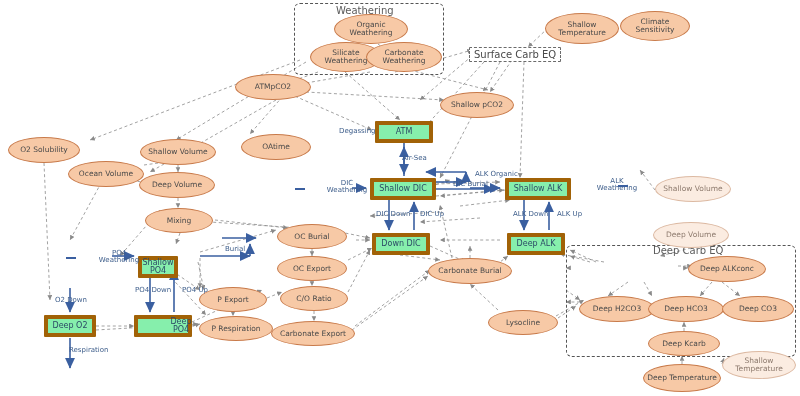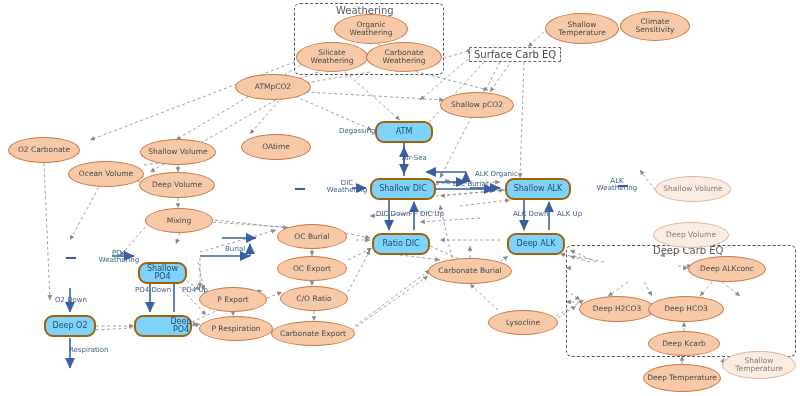--- a/index.html
+++ b/index.html
@@ -26,23 +26,23 @@
     border-radius:50%;
     font-size:7.5px;
     color:#4a4a4a;
   }
   .node.ellipse.faded{
     background:#fbece1;
     border:1px solid #dcb9a2;
     color:#8d7a6d;
   }
   .node.box{
-    background:#7dd3fc;
-    border:2px solid #a16207;
-    border-radius:9px;
+    background:#86efac;
+    border:4px solid #a16207;
+    border-radius:1px;
     font-size:8px;
     color:#2c4a66;
   }
   .glabel{
     position:absolute;
     font-size:10px;
     color:#5a5a5a;
     white-space:nowrap;
     z-index:4;
   }
@@ -212,21 +212,21 @@
   <div class="glabel" style="left:336px;top:5px;">Weathering</div>
 
   <div class="glabel boxed" style="left:469px;top:47px;">Surface Carb EQ</div>
 
   <div class="group" style="left:566px;top:245px;width:228px;height:110px;"></div>
   <div class="glabel" style="left:653px;top:245px;">Deep Carb EQ</div>
 
   <div class="node ellipse" style="left:334px;top:14px;width:74px;height:30px;">
       <span>Organic Weathering</span>
     </div>
-  <div class="node ellipse" style="left:296px;top:42px;width:72px;height:30px;">
+  <div class="node ellipse" style="left:310px;top:42px;width:72px;height:30px;">
       <span>Silicate Weathering</span>
     </div>
   <div class="node ellipse" style="left:366px;top:42px;width:76px;height:30px;">
       <span>Carbonate Weathering</span>
     </div>
   <div class="node ellipse" style="left:545px;top:13px;width:74px;height:31px;">
       <span>Shallow Temperature</span>
     </div>
   <div class="node ellipse" style="left:620px;top:11px;width:70px;height:30px;">
       <span>Climate Sensitivity</span>
@@ -234,21 +234,21 @@
   <div class="node ellipse" style="left:235px;top:74px;width:76px;height:26px;">
       <span>ATMpCO2</span>
     </div>
   <div class="node ellipse" style="left:440px;top:92px;width:74px;height:26px;">
       <span>Shallow pCO2</span>
     </div>
   <div class="node ellipse" style="left:241px;top:134px;width:70px;height:26px;">
       <span>OAtime</span>
     </div>
   <div class="node ellipse" style="left:8px;top:137px;width:72px;height:26px;">
-      <span>O2 Carbonate</span>
+      <span>O2 Solubility</span>
     </div>
   <div class="node ellipse" style="left:140px;top:139px;width:76px;height:26px;">
       <span>Shallow Volume</span>
     </div>
   <div class="node ellipse" style="left:68px;top:161px;width:76px;height:26px;">
       <span>Ocean Volume</span>
     </div>
   <div class="node ellipse" style="left:139px;top:172px;width:76px;height:26px;">
       <span>Deep Volume</span>
     </div>
@@ -287,46 +287,49 @@
     </div>
   <div class="node ellipse" style="left:688px;top:256px;width:78px;height:26px;">
       <span>Deep ALKconc</span>
     </div>
   <div class="node ellipse" style="left:579px;top:296px;width:76px;height:26px;">
       <span>Deep H2CO3</span>
     </div>
   <div class="node ellipse" style="left:648px;top:296px;width:76px;height:26px;">
       <span>Deep HCO3</span>
     </div>
+  <div class="node ellipse" style="left:722px;top:296px;width:72px;height:26px;">
+      <span>Deep CO3</span>
+    </div>
   <div class="node ellipse" style="left:648px;top:331px;width:72px;height:25px;">
       <span>Deep Kcarb</span>
     </div>
   <div class="node ellipse" style="left:643px;top:364px;width:78px;height:28px;">
       <span>Deep Temperature</span>
     </div>
   <div class="node ellipse faded" style="left:722px;top:351px;width:74px;height:28px;">
       <span>Shallow Temperature</span>
     </div>
 
   <div class="node box" style="left:375px;top:121px;width:58px;height:22px;">
       <span>ATM</span>
     </div>
   <div class="node box" style="left:370px;top:178px;width:66px;height:22px;">
       <span>Shallow DIC</span>
     </div>
   <div class="node box" style="left:505px;top:178px;width:66px;height:22px;">
       <span>Shallow ALK</span>
     </div>
   <div class="node box" style="left:372px;top:233px;width:58px;height:22px;">
-      <span>Ratio DIC</span>
+      <span>Down DIC</span>
     </div>
   <div class="node box" style="left:507px;top:233px;width:58px;height:22px;">
       <span>Deep ALK</span>
     </div>
-  <div class="node box" style="left:138px;top:262px;width:49px;height:22px;">
+  <div class="node box" style="left:138px;top:256px;width:40px;height:22px;">
       <span>Shallow PO4</span>
     </div>
   <div class="node box" style="left:134px;top:315px;width:58px;height:22px;padding-left:36px;">
       <span>Deep PO4</span>
     </div>
   <div class="node box" style="left:44px;top:315px;width:52px;height:22px;">
       <span>Deep O2</span>
     </div>
 
   <div class="elabel" style="left:323px;top:128px;">Degassing</div>

